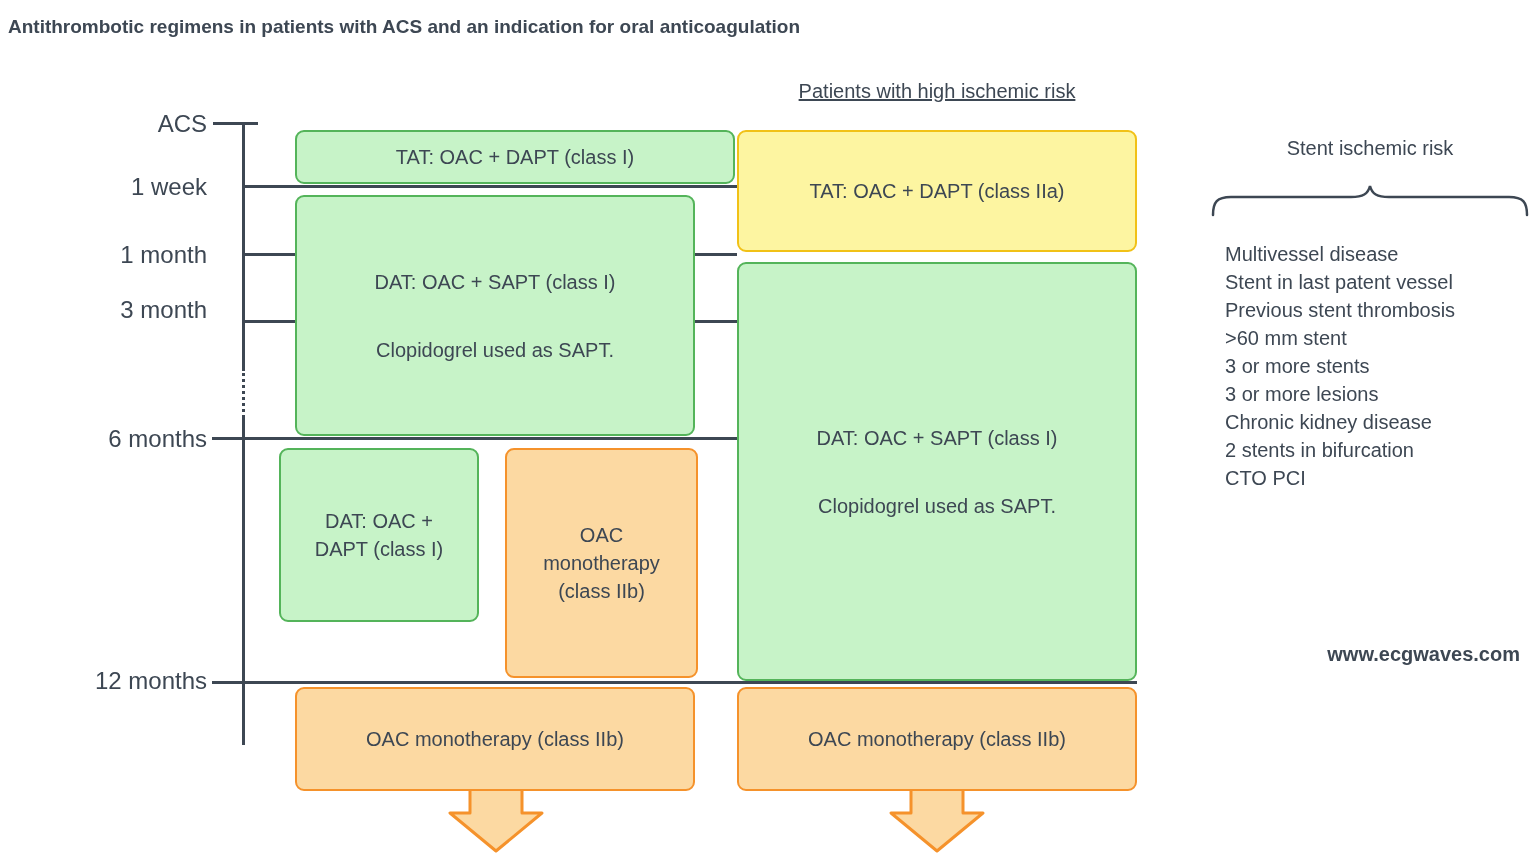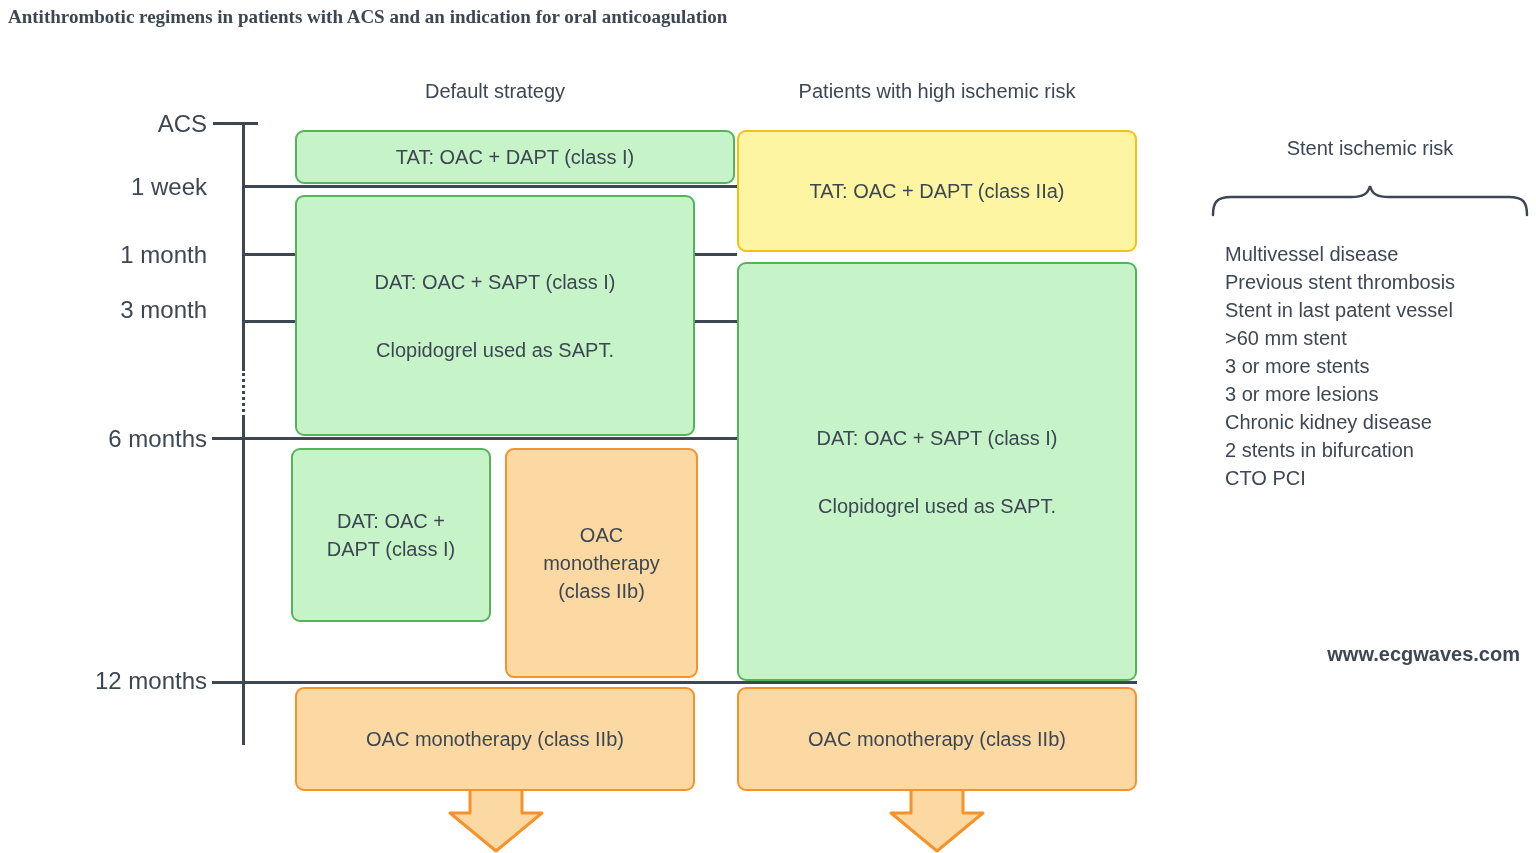--- a/index.html
+++ b/index.html
@@ -10,21 +10,21 @@
     --yellow-fill:#fdf5a1;
     --yellow-border:#f1c117;
     --orange-fill:#fcd9a2;
     --orange-border:#f5922b;
   }
   html,body{margin:0;padding:0;background:#ffffff;}
   #canvas{
     position:relative;width:1536px;height:853px;background:#ffffff;overflow:hidden;
     font-family:"Liberation Sans","DejaVu Sans",sans-serif;color:var(--text);
   }
-  .title{position:absolute;left:8px;top:5px;font-size:19px;font-weight:bold;line-height:24px;font-family:Liberation Serif, serif;}
+  .title{position:absolute;left:8px;top:15px;font-size:19px;font-weight:bold;line-height:24px;}
   .colhead{position:absolute;top:79px;width:400px;text-align:center;font-size:20px;line-height:24px;}
   .axis-label{position:absolute;left:40px;width:167px;text-align:right;font-size:24px;line-height:24px;}
   .hline{position:absolute;height:3px;background:var(--line);z-index:1;}
   .vseg{position:absolute;left:242px;width:3px;background:var(--line);z-index:1;}
   .vdot{position:absolute;left:242px;width:0;border-left:3px dotted var(--line);z-index:1;}
   .box{
     position:absolute;box-sizing:border-box;border-radius:9px;z-index:2;
     display:flex;flex-direction:column;align-items:center;justify-content:center;
     text-align:center;font-size:20px;line-height:24px;
   }
@@ -43,22 +43,21 @@
   .risk-item{font-size:20px;line-height:28px;}
   .website{position:absolute;left:1240px;top:641px;width:280px;text-align:right;font-size:20px;font-weight:bold;line-height:26px;}
 </style>
 </head>
 <body>
 
 <div id="canvas">
 
   <div class="title">Antithrombotic regimens in patients with ACS and an indication for oral anticoagulation</div>
 
-  <div class="colhead" style="left:295px;">Default strategy</div>
-  <div class="colhead" style="left:737px;">Patients with high ischemic risk</div>
+  <div class="colhead" style="left:737px;text-decoration:underline;">Patients with high ischemic risk</div>
 
   <div class="axis-label" style="top:112px;">ACS</div>
   <div class="axis-label" style="top:175px;">1 week</div>
   <div class="axis-label" style="top:243px;">1 month</div>
   <div class="axis-label" style="top:298px;">3 month</div>
   <div class="axis-label" style="top:427px;">6 months</div>
   <div class="axis-label" style="top:669px;">12 months</div>
 
   <div class="vseg" style="top:122px;height:246px;"></div>
   <div class="vdot" style="top:368px;height:50px;"></div>
@@ -73,21 +72,21 @@
 
   <div class="box green" style="left:295px;top:130px;width:440px;height:54px;">
     <span>TAT: OAC + DAPT (class I)</span>
   </div>
 
   <div class="box green gap32" style="left:295px;top:195px;width:400px;height:241px;">
     <span>DAT: OAC + SAPT (class I)</span>
     <span>Clopidogrel used as SAPT.</span>
   </div>
 
-  <div class="box green lh28" style="left:291px;top:448px;width:200px;height:174px;">
+  <div class="box green lh28" style="left:279px;top:448px;width:200px;height:174px;">
     <span class="grp">
       <span style="display:block;">DAT: OAC +</span>
       <span style="display:block;">DAPT (class I)</span>
     </span>
   </div>
 
   <div class="box orange lh28" style="left:505px;top:448px;width:193px;height:230px;">
     <span style="display:block;">OAC</span>
     <span style="display:block;">monotherapy</span>
     <span style="display:block;">(class IIb)</span>
@@ -118,22 +117,22 @@
   </svg>
 
   <div class="risk-title">Stent ischemic risk</div>
 
   <svg class="brace-svg" width="330" height="36" viewBox="0 0 330 36">
     <path d="M 8 33 C 8 20 12 15 26 15 L 146 15 C 158 15 163 12 165 4 C 167 12 172 15 184 15 L 304 15 C 318 15 322 20 322 33" style="fill:none;stroke:#3d4753;stroke-width:2.5;stroke-linecap:round;"></path>
   </svg>
 
   <div class="risk-list">
     <div class="risk-item">Multivessel disease</div>
+    <div class="risk-item">Stent in last patent vessel</div>
     <div class="risk-item">Previous stent thrombosis</div>
-    <div class="risk-item">Stent in last patent vessel</div>
     <div class="risk-item">&gt;60 mm stent</div>
     <div class="risk-item">3 or more stents</div>
     <div class="risk-item">3 or more lesions</div>
     <div class="risk-item">Chronic kidney disease</div>
     <div class="risk-item">2 stents in bifurcation</div>
     <div class="risk-item">CTO PCI</div>
   </div>
 
   <div class="website">www.ecgwaves.com</div>
 

